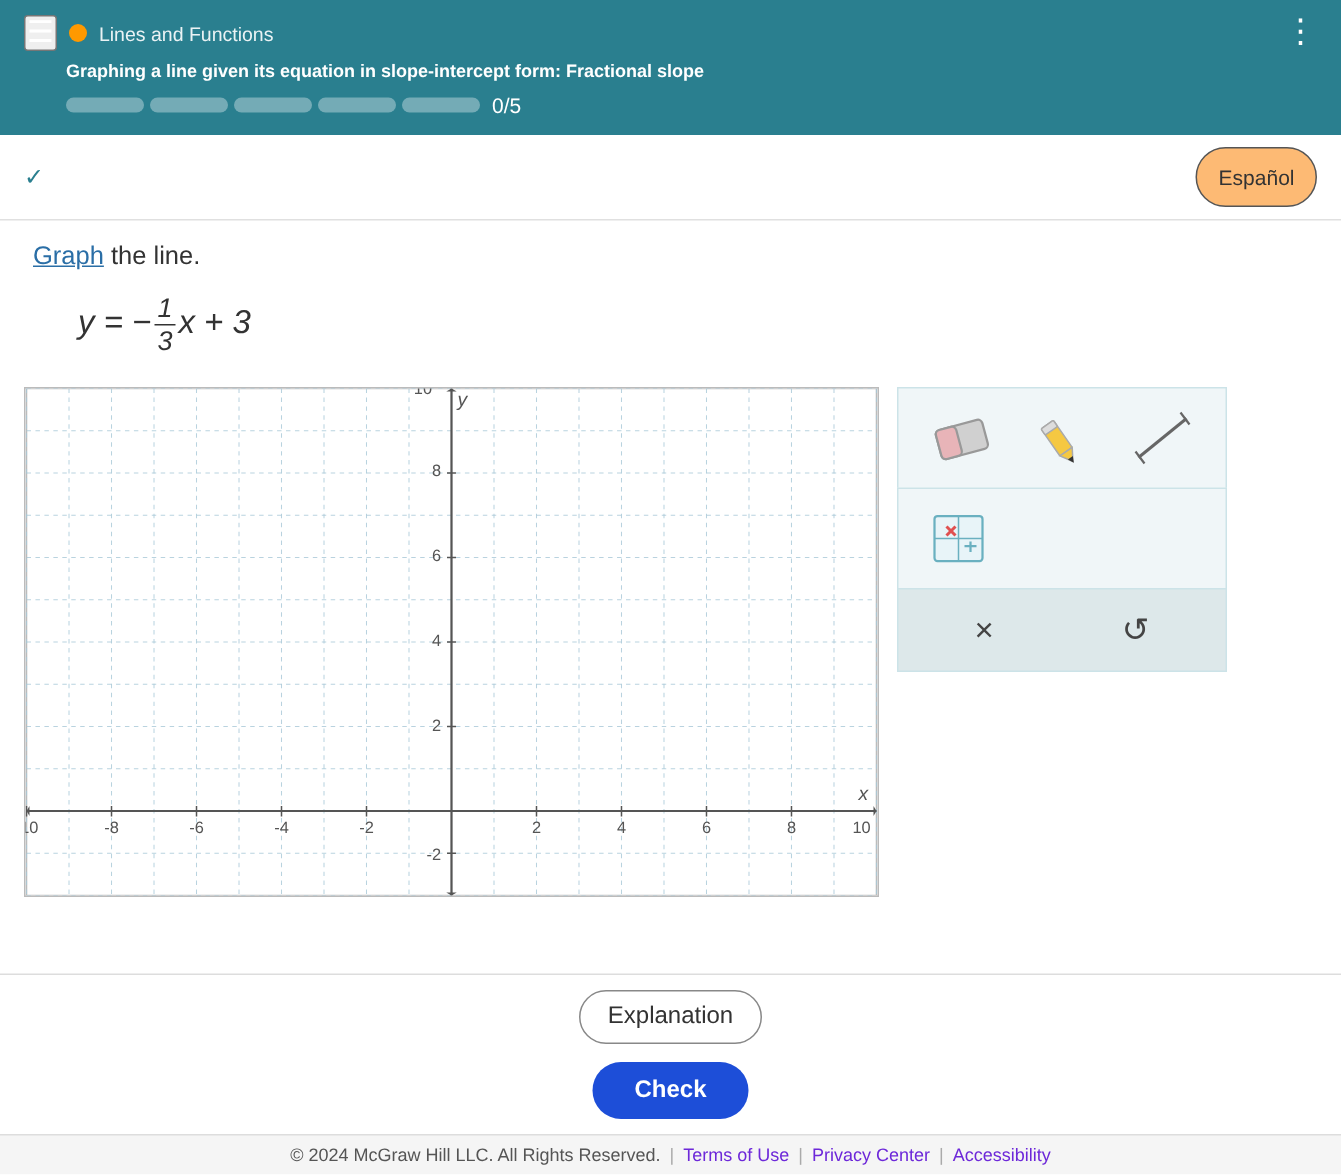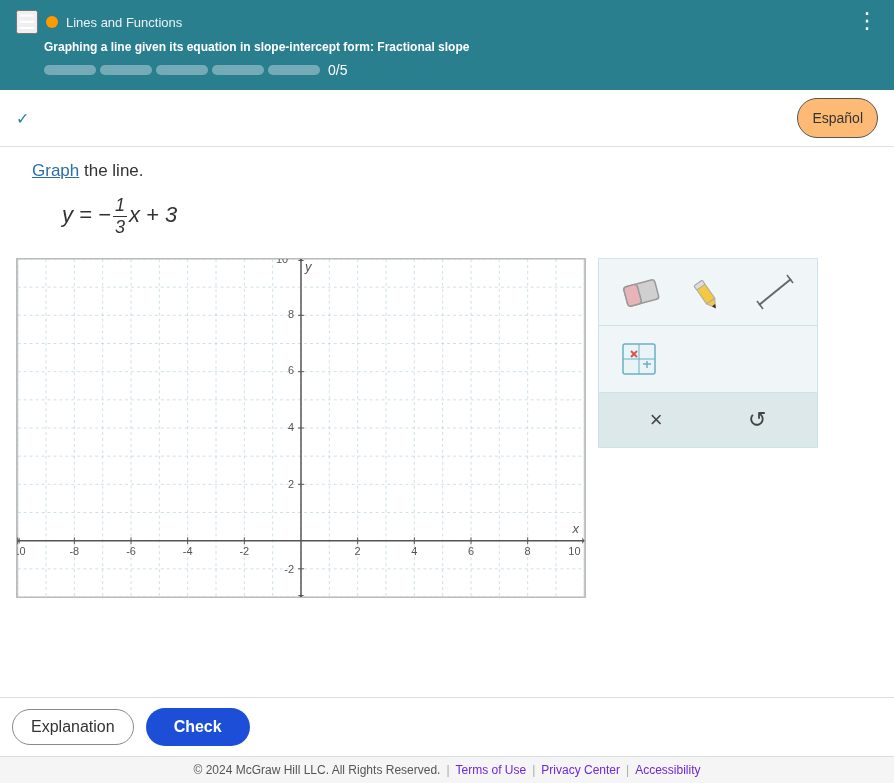--- a/index.html
+++ b/index.html
@@ -92,21 +92,21 @@
       background: #fdba74;
       border-radius: 20px;
       padding: 11px 14px;
       font-size: 14px;
       cursor: pointer;
       color: #333;
     }
 
     
     .question-area {
-      padding: 14px 24px 10px 32px;
+      padding: 14px 24px 10px 22px;
     }
     .instruction {
       font-size: 17px;
       color: #333;
       margin-bottom: 14px;
     }
     .instruction a {
       color: #2a6ea6;
       text-decoration: underline;
     }
@@ -211,20 +211,21 @@
       left: 0;
       right: 0;
     }
     .check-bar {
       display: flex;
       align-items: center;
       padding: 10px 12px;
       background: #fff;
       border-top: 1px solid #ddd;
       gap: 12px;
+      flex-direction: column;
     }
     .explanation-btn {
       border: 1.5px solid #888;
       background: #fff;
       border-radius: 24px;
       padding: 8px 18px;
       font-size: 16px;
       cursor: pointer;
       color: #333;
     }

